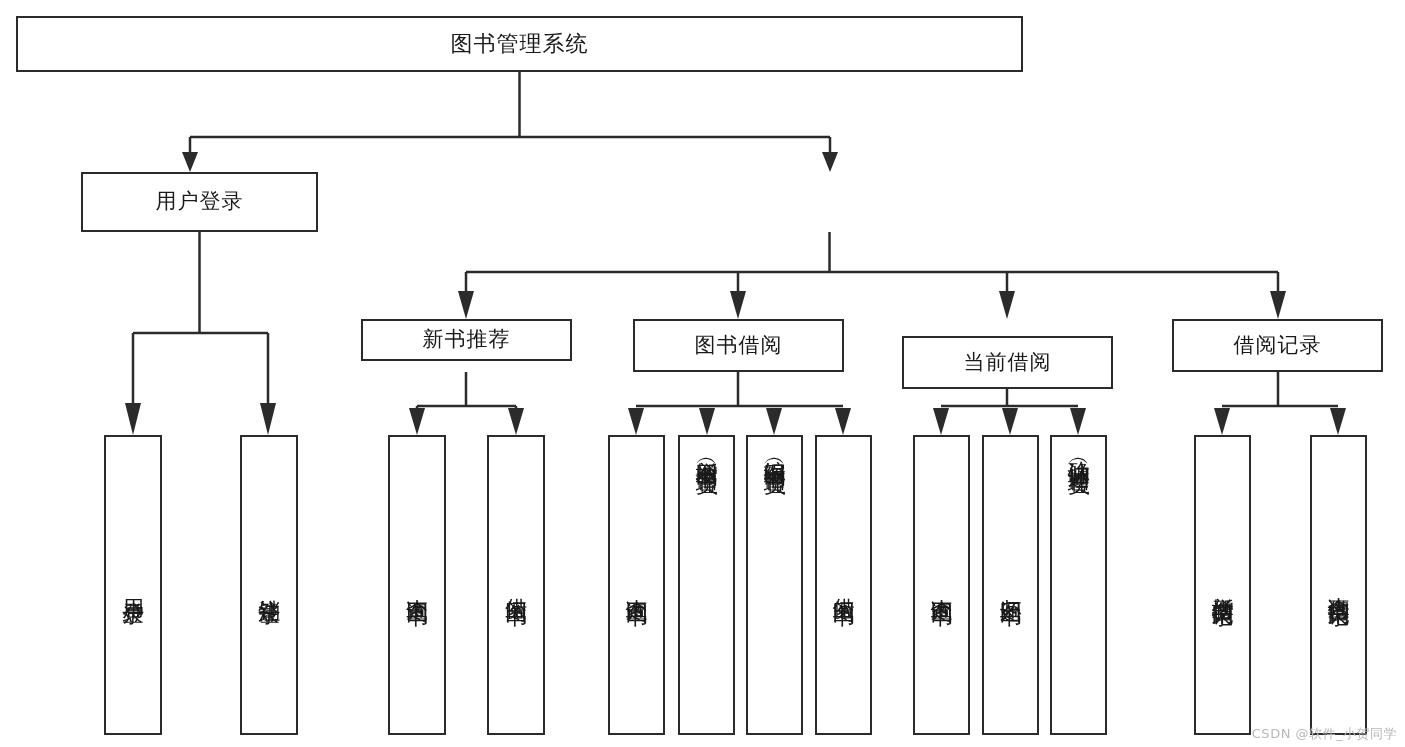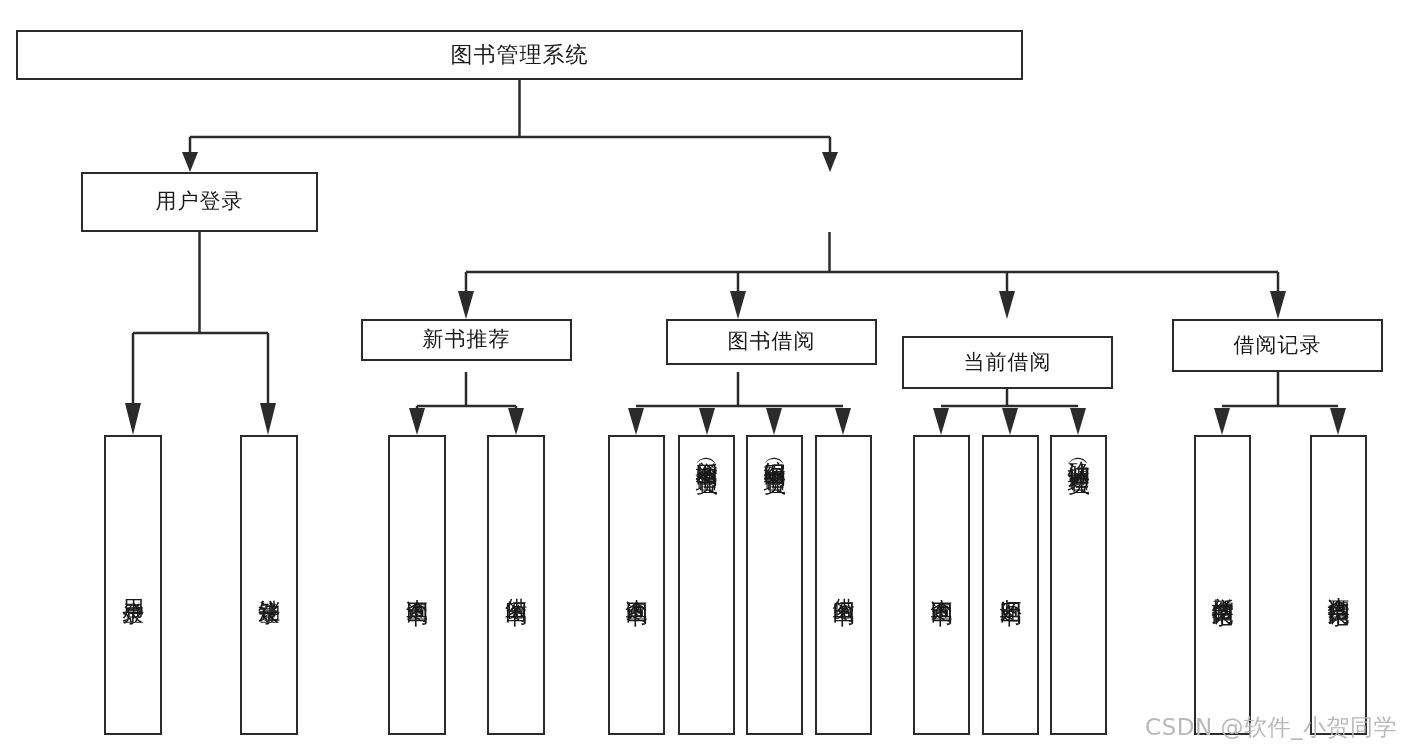--- a/index.html
+++ b/index.html
@@ -66,21 +66,21 @@
     stroke: #2b2b2b;
     stroke-width: 2.5;
     fill: none;
   }
   .arrowhead { fill: #2b2b2b; }
 
   .watermark {
     position: absolute;
     right: 8px;
     bottom: 4px;
-    font-size: 23px;
+    font-size: 13px;
     color: #b9b9b9;
     letter-spacing: 0.5px;
     white-space: nowrap;
     text-align: right;
   }
 </style>
 </head>
 <body>
 
 <div id="canvas">
@@ -132,32 +132,32 @@
     <polygon class="arrowhead" points="933,408 949,408 941,435"></polygon>
     <polygon class="arrowhead" points="1002,408 1018,408 1010,435"></polygon>
     <polygon class="arrowhead" points="1070,408 1086,408 1078,435"></polygon>
 
     <path class="lk" d="M1278 372 L1278 406"></path>
     <path class="lk" d="M1222 406 L1338 406"></path>
     <polygon class="arrowhead" points="1214,408 1230,408 1222,435"></polygon>
     <polygon class="arrowhead" points="1330,408 1346,408 1338,435"></polygon>
   </svg>
 
-  <div class="node horiz root" style="left:16px; top:30px; width:1007px; height:50px;">
+  <div class="node horiz root" style="left:16px; top:16px; width:1007px; height:56px;">
     <span>图书管理系统</span>
   </div>
 
   <div class="node horiz" style="left:81px; top:172px; width:237px; height:60px;">
     <span>用户登录</span>
   </div>
 
   <div class="node horiz" style="left:361px; top:319px; width:211px; height:42px;">
     <span>新书推荐</span>
   </div>
-  <div class="node horiz" style="left:666px; top:319px; width:211px; height:46px;">
+  <div class="node horiz" style="left:633px; top:319px; width:211px; height:53px;">
     <span>图书借阅</span>
   </div>
   <div class="node horiz" style="left:902px; top:336px; width:211px; height:53px;">
     <span>当前借阅</span>
   </div>
   <div class="node horiz" style="left:1172px; top:319px; width:211px; height:53px;">
     <span>借阅记录</span>
   </div>
 
   <div class="node vert centered" style="left:104px; top:435px; width:58px; height:300px;">

